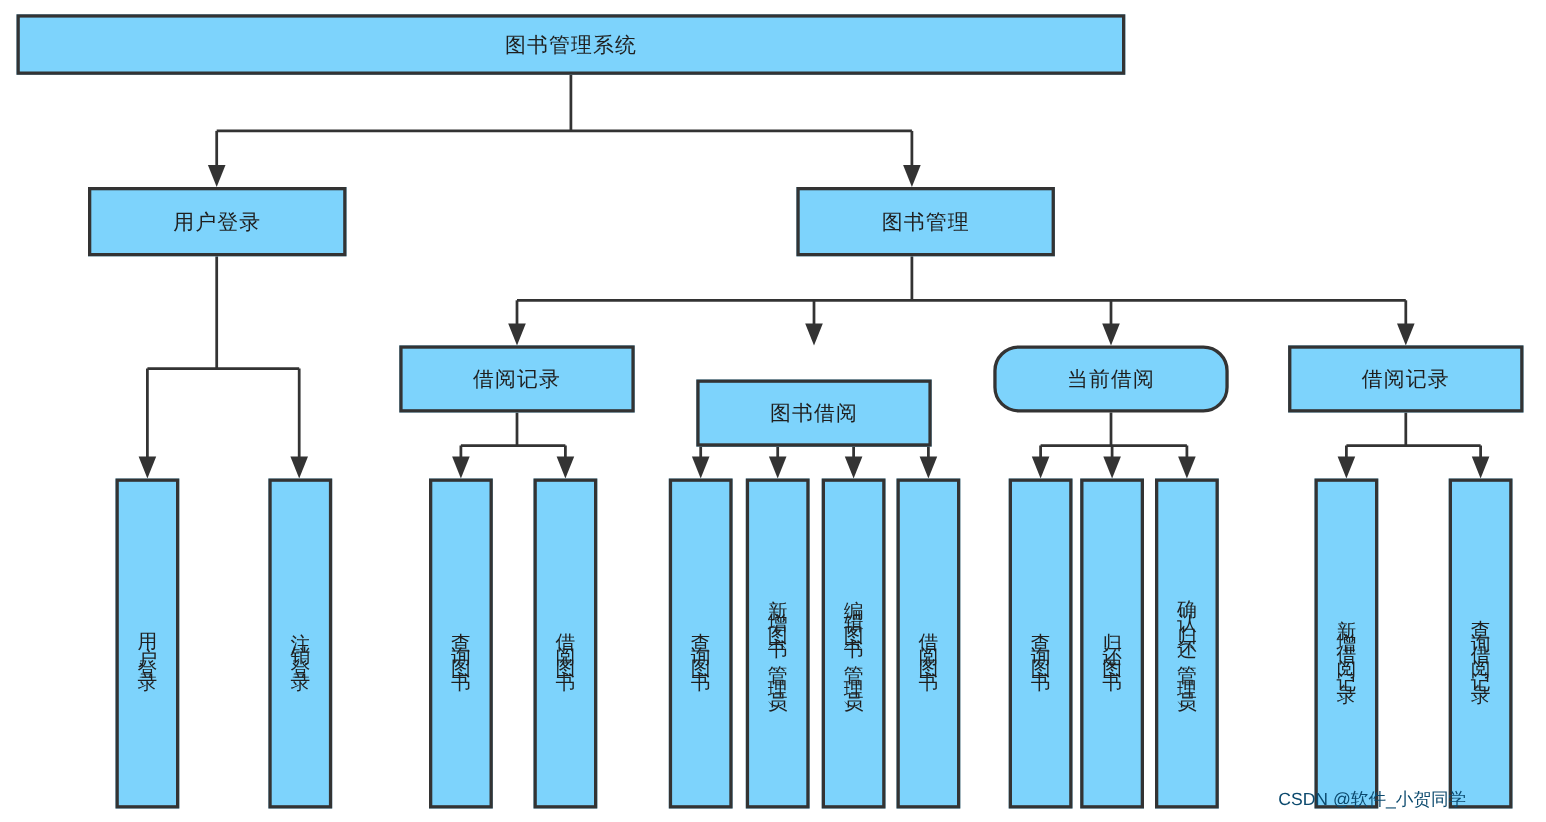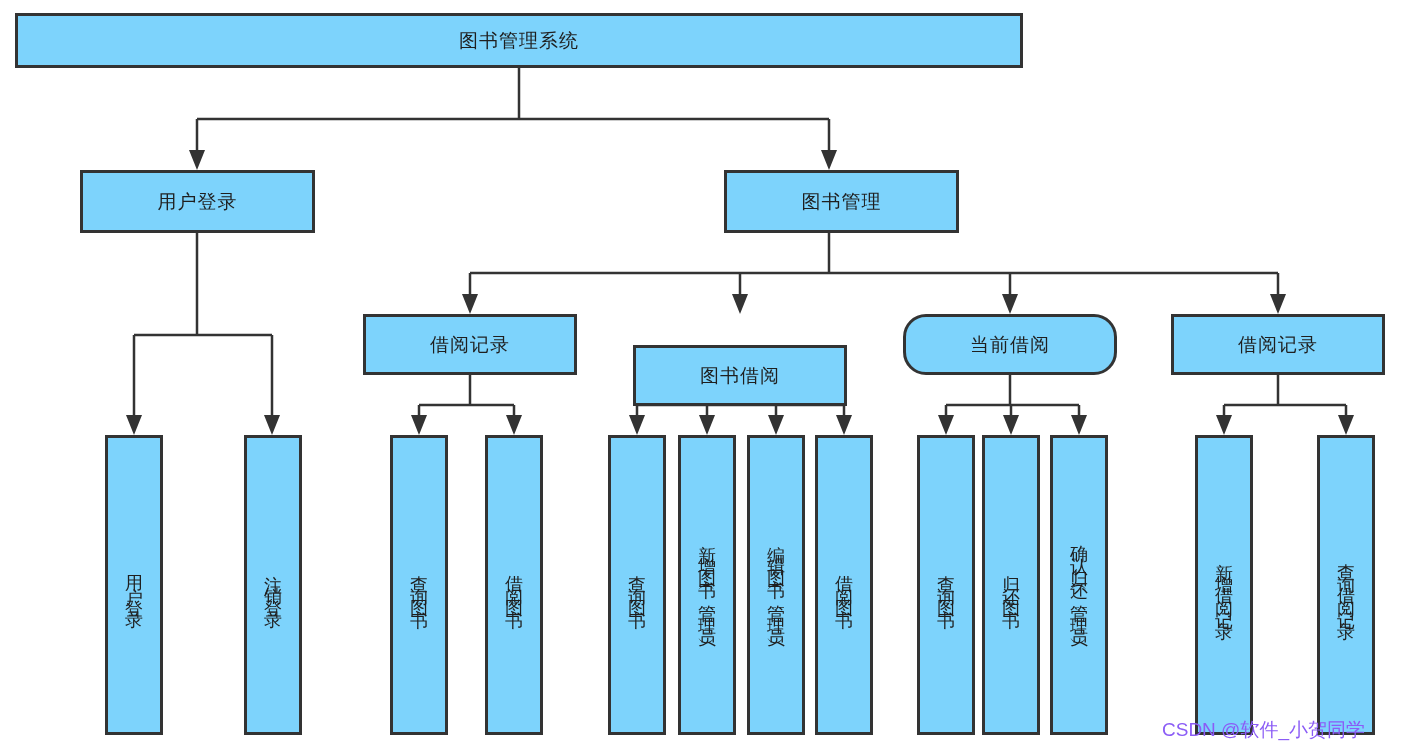--- a/index.html
+++ b/index.html
@@ -34,22 +34,22 @@
     text-orientation: mixed;
     font-size: 18px;
     letter-spacing: 12px;
     line-height: 1;
     white-space: nowrap;
   }
   #watermark {
     position: absolute;
     left: 1162px;
     top: 717px;
-    font-size: 19px;
-    color: #8b5cf6;
+    font-size: 16px;
+    color: #0c4a6e;
     white-space: nowrap;
     z-index: 5;
   }
 </style>
 </head>
 <body>
 
 <div id="stage">
 
   <svg id="connectors" viewBox="0 0 1405 747" xmlns="http://www.w3.org/2000/svg">

